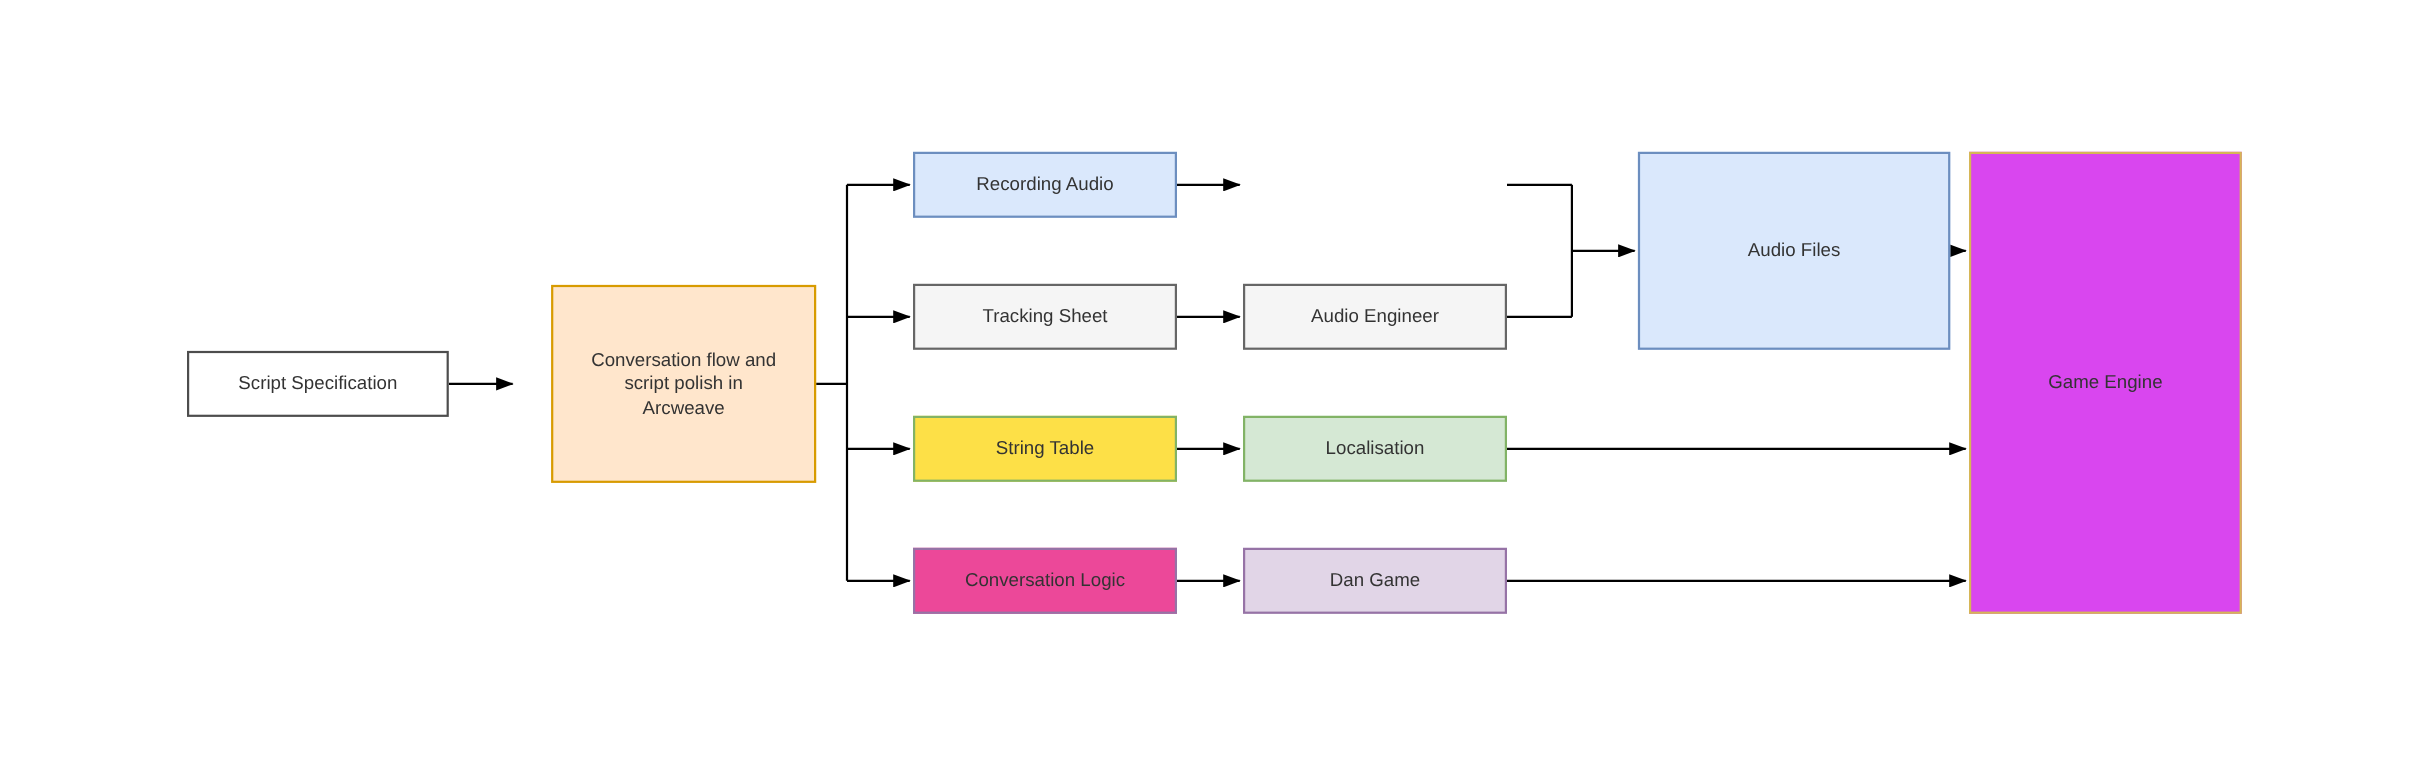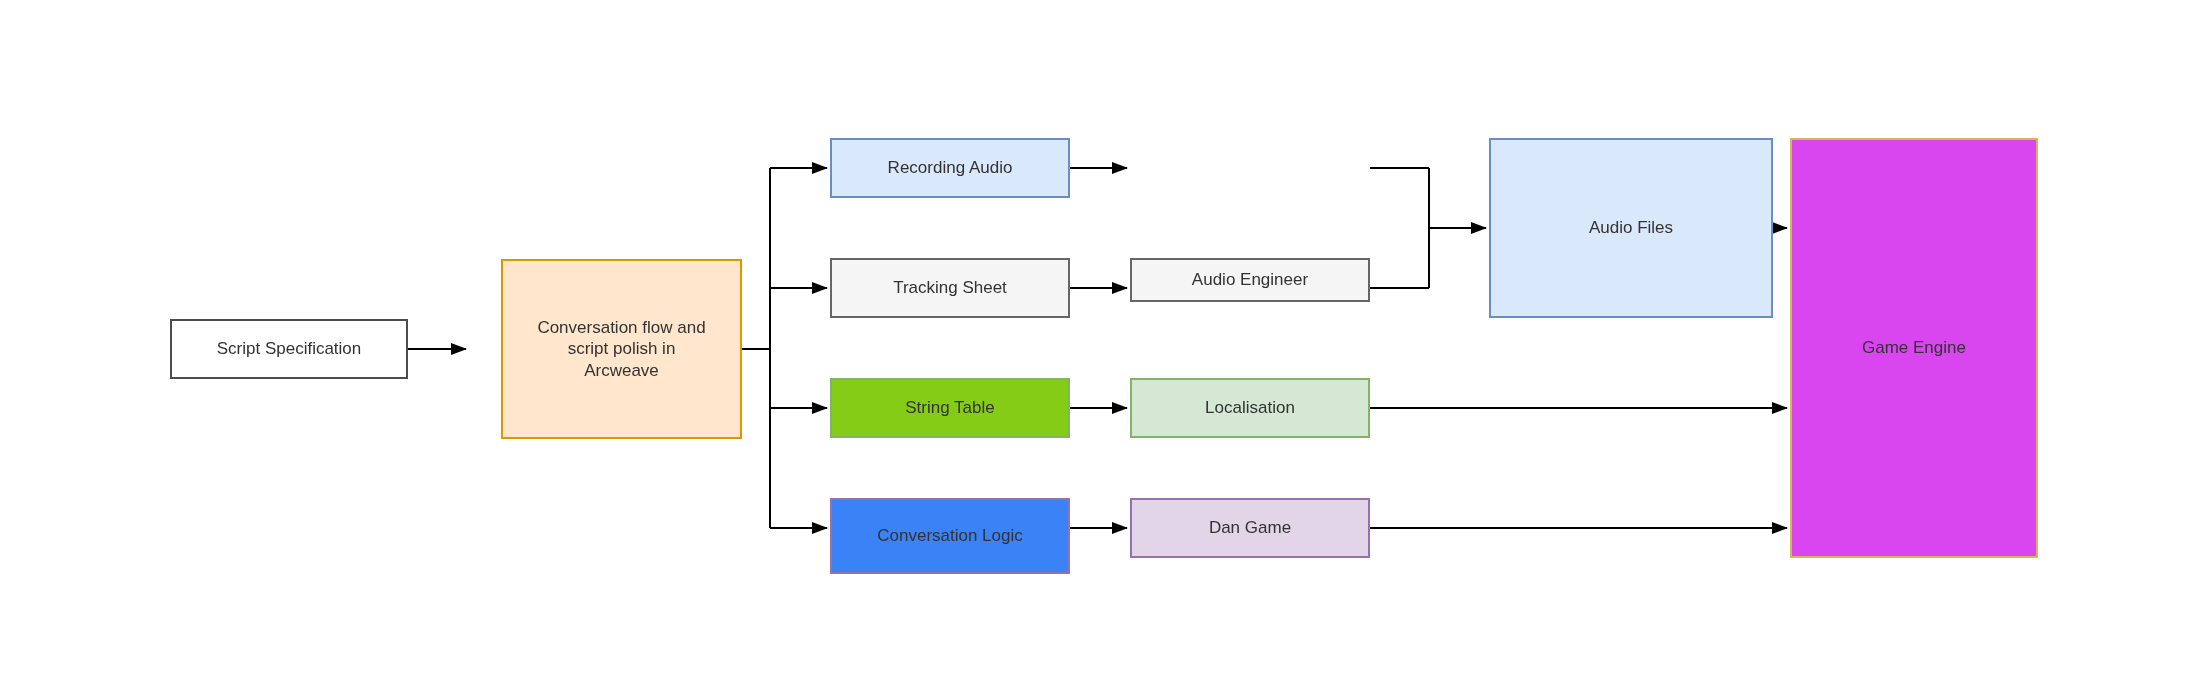--- a/index.html
+++ b/index.html
@@ -74,33 +74,33 @@
 
   <div class="node" style="left: 830px; top: 138px; width: 240px; height: 60px; background: rgb(218, 232, 252); border-color: rgb(108, 142, 191);">
     <span>Recording Audio</span>
   </div>
 
 
   <div class="node" style="left: 830px; top: 258px; width: 240px; height: 60px; background: rgb(245, 245, 245); border-color: rgb(102, 102, 102);">
     <span>Tracking Sheet</span>
   </div>
 
-  <div class="node" style="left: 1130px; top: 258px; width: 240px; height: 44px; background: rgb(245, 245, 245); border-color: rgb(102, 102, 102);">
+  <div class="node" style="left: 1130px; top: 258px; width: 240px; height: 60px; background: rgb(245, 245, 245); border-color: rgb(102, 102, 102);">
     <span>Audio Engineer</span>
   </div>
 
-  <div class="node" style="left: 830px; top: 378px; width: 240px; height: 60px; background: #84cc16; border-color: rgb(130, 179, 102);">
+  <div class="node" style="left: 830px; top: 378px; width: 240px; height: 60px; background: #fde047; border-color: rgb(130, 179, 102);">
     <span>String Table</span>
   </div>
 
   <div class="node" style="left: 1130px; top: 378px; width: 240px; height: 60px; background: rgb(213, 232, 212); border-color: rgb(130, 179, 102);">
     <span>Localisation</span>
   </div>
 
-  <div class="node" style="left: 830px; top: 498px; width: 240px; height: 76px; background: #3b82f6; border-color: rgb(150, 115, 166);">
+  <div class="node" style="left: 830px; top: 498px; width: 240px; height: 60px; background: #ec4899; border-color: rgb(150, 115, 166);">
     <span>Conversation Logic</span>
   </div>
 
   <div class="node" style="left: 1130px; top: 498px; width: 240px; height: 60px; background: rgb(225, 213, 231); border-color: rgb(150, 115, 166);">
     <span>Dan Game</span>
   </div>
 
   <div class="node" style="left: 1489px; top: 138px; width: 284px; height: 180px; background: rgb(218, 232, 252); border-color: rgb(108, 142, 191);">
     <span>Audio Files</span>
   </div>

